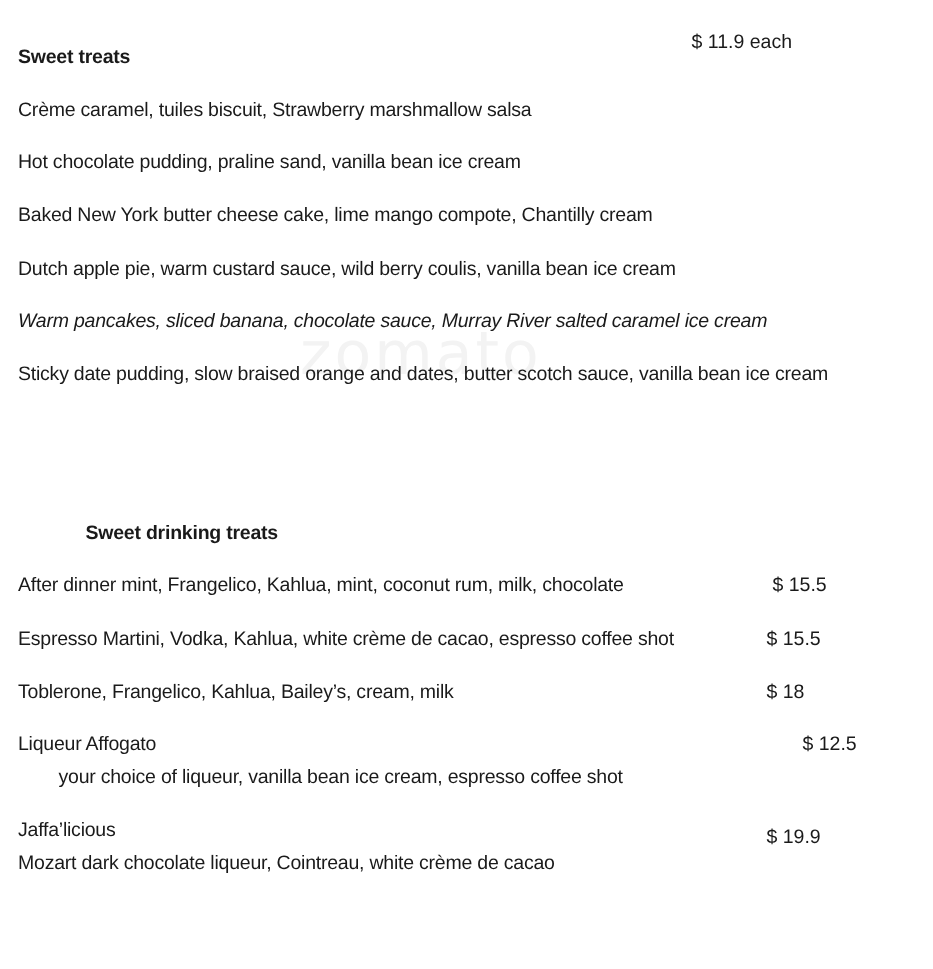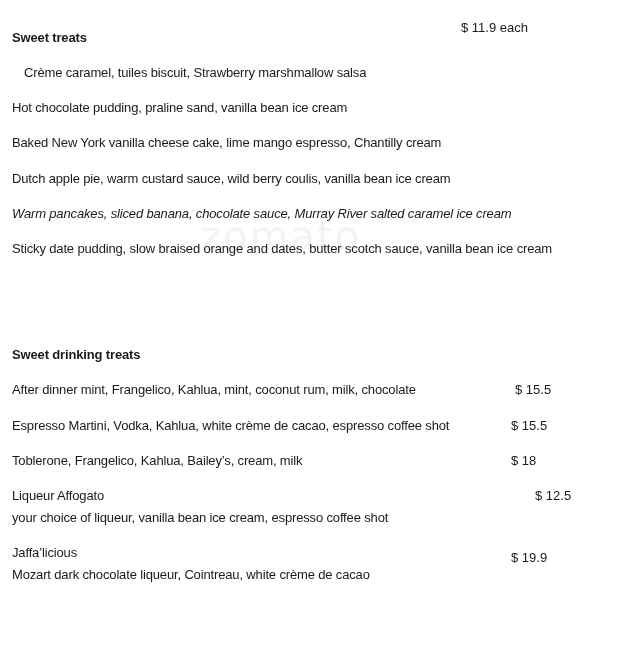--- a/index.html
+++ b/index.html
@@ -47,49 +47,49 @@
 <body>
 
 <div>
 
   <div class="watermark">zomato</div>
 
   <div>
     <div class="line heading" style="top:30px;">Sweet treats</div>
     <div class="price" style="top:20px; left:461px;">$ 11.9 each</div>
 
-    <div class="line" style="top:65px;margin-left:12px;">Crème caramel, tuiles biscuit, Strawberry marshmallow salsa</div>
+    <div class="line" style="top:65px;">Crème caramel, tuiles biscuit, Strawberry marshmallow salsa</div>
     <div class="line" style="top:100px;text-align:center;">Hot chocolate pudding, praline sand, vanilla bean ice cream</div>
-    <div class="line" style="top:135px;">Baked New York vanilla cheese cake, lime mango espresso, Chantilly cream</div>
+    <div class="line" style="top:135px;">Baked New York butter cheese cake, lime mango compote, Chantilly cream</div>
     <div class="line" style="top:171px;">Dutch apple pie, warm custard sauce, wild berry coulis, vanilla bean ice cream</div>
     <div class="line" style="top:206px;font-style:italic;">Warm pancakes, sliced banana, chocolate sauce, Murray River salted caramel ice cream</div>
     <div class="line" style="top:241px;">Sticky date pudding, slow braised orange and dates, butter scotch sauce, vanilla bean ice cream</div>
   </div>
 
   <div>
-    <div class="line heading" style="top:347px;">Sweet drinking treats</div>
+    <div class="line heading" style="top:347px;margin-left:45px;">Sweet drinking treats</div>
 
     <div>
       <div class="line" style="top:382px;">After dinner mint, Frangelico, Kahlua, mint, coconut rum, milk, chocolate</div>
       <div class="price" style="top:382px; left:515px;">$ 15.5</div>
     </div>
 
     <div>
       <div class="line" style="top:418px;">Espresso Martini, Vodka, Kahlua, white crème de cacao, espresso coffee shot</div>
       <div class="price" style="top:418px; left:511px;">$ 15.5</div>
     </div>
 
     <div>
       <div class="line" style="top:453px;">Toblerone, Frangelico, Kahlua, Bailey’s, cream, milk</div>
       <div class="price" style="top:453px; left:511px;">$ 18</div>
     </div>
 
     <div>
       <div class="line" style="top:488px;">Liqueur Affogato</div>
-      <div class="line" style="top:510px;">your choice of liqueur, vanilla bean ice cream, espresso coffee shot</div>
+      <div class="line" style="top:510px;margin-left:27px;">your choice of liqueur, vanilla bean ice cream, espresso coffee shot</div>
       <div class="price" style="top:488px; left:511px;margin-left:24px;">$ 12.5</div>
     </div>
 
     <div>
       <div class="line" style="top:545px;">Jaffa’licious</div>
       <div class="line" style="top:567px;">Mozart dark chocolate liqueur, Cointreau, white crème de cacao</div>
       <div class="price" style="top:550px; left:511px;">$ 19.9</div>
     </div>
   </div>
 

